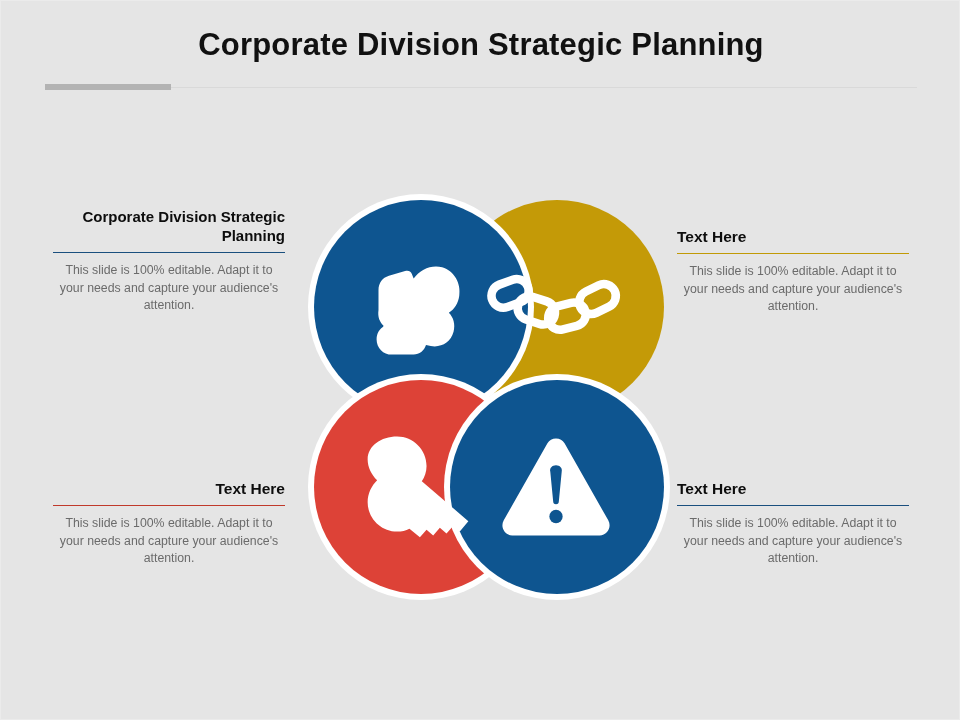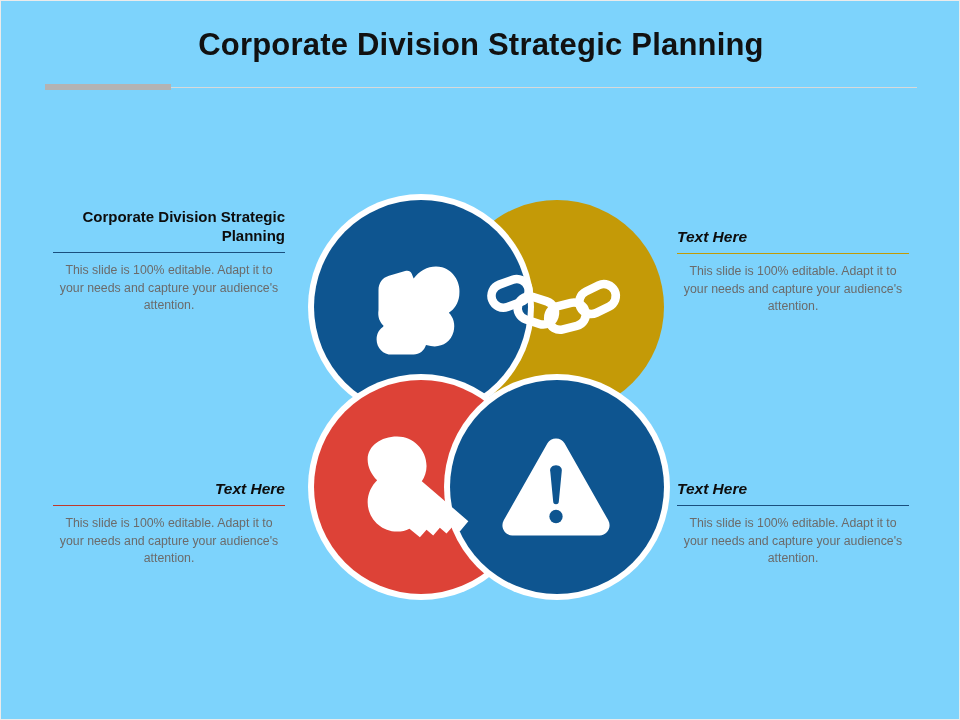--- a/index.html
+++ b/index.html
@@ -10,21 +10,21 @@
   body {
     width: 960px;
     height: 720px;
     font-family: "Liberation Sans", sans-serif;
     -webkit-font-smoothing: antialiased;
   }
   #slide {
     position: relative;
     width: 960px;
     height: 720px;
-    background: #7dd3fc;
+    background: #e5e5e5;
     box-sizing: border-box;
     border: 1px solid #ebebeb;
     overflow: hidden;
   }
 
   
   #slide-title {
     position: absolute;
     left: 0;
     top: 26px;
@@ -58,21 +58,20 @@
     position: absolute;
     width: 232px;
   }
   .txt-block .hd {
     font-size: 15px;
     font-weight: bold;
     color: #0d0d0d;
     line-height: 19px;
   }
   .txt-block .hd.italic {
-    font-style: italic;
     font-size: 15.5px;
   }
   .txt-block .rule {
     height: 1px;
     margin-top: 7px;
     margin-bottom: 9px;
     width: 100%;
   }
   .txt-block .body {
     font-size: 12.3px;

